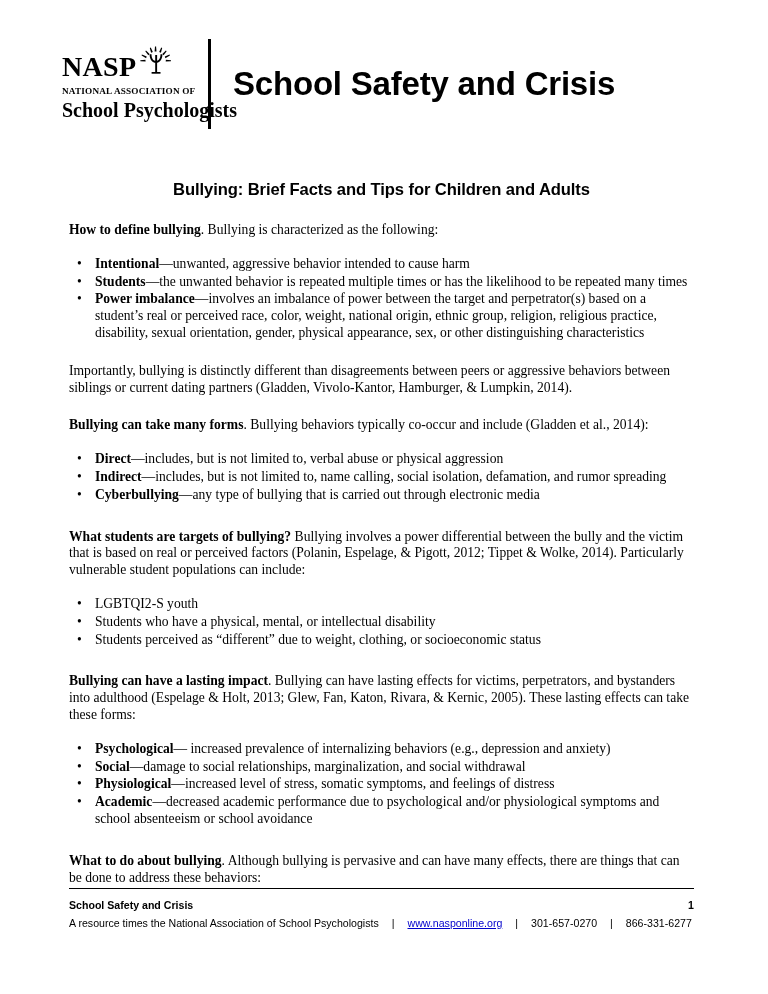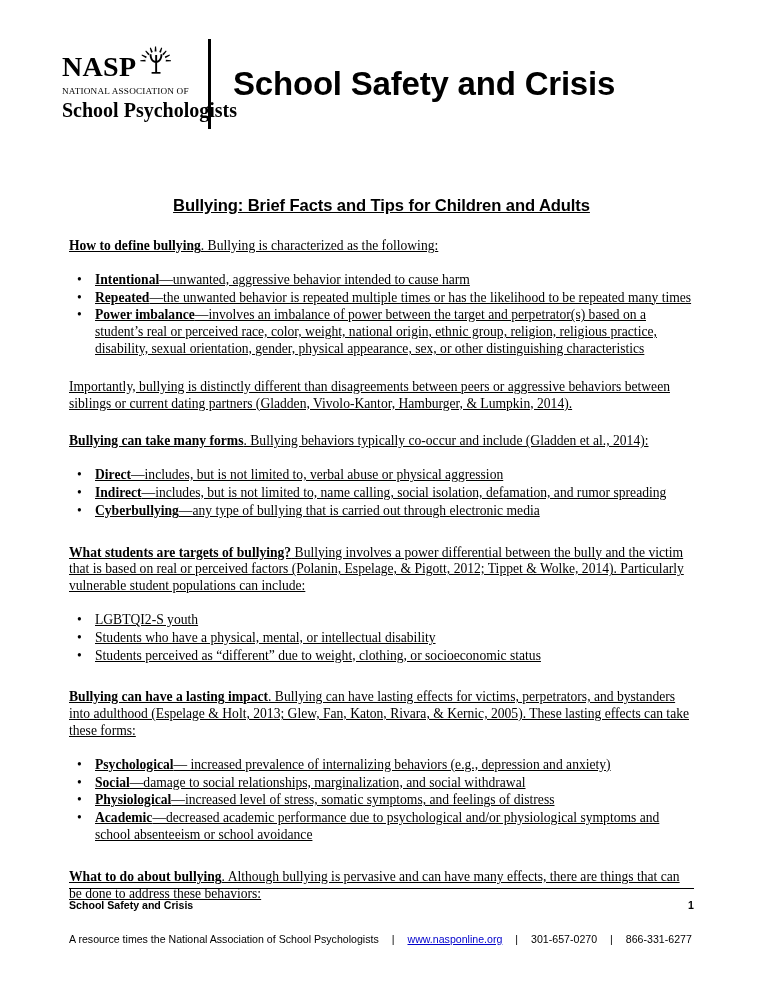--- a/index.html
+++ b/index.html
@@ -53,21 +53,21 @@
     letter-spacing: 0.3px;
     line-height: 28px;
   }
   .logo-mark {
     margin-left: 3px;
     margin-bottom: 1px;
   }
   .logo-tagline {
     font-family: "Liberation Serif", "DejaVu Serif", serif;
     font-size: 9.2px;
-    font-weight: normal;
+    font-weight: bold;
     letter-spacing: 0.2px;
     margin-top: 5px;
     white-space: nowrap;
   }
   .logo-org {
     font-family: "Liberation Serif", "DejaVu Serif", serif;
     font-size: 20px;
     font-weight: bold;
     margin-top: 3px;
     white-space: nowrap;
@@ -84,23 +84,22 @@
     font-weight: bold;
     font-size: 33px;
     letter-spacing: -0.2px;
     line-height: 36px;
   }
 
   
   .content {
     position: absolute;
     left: 69px;
-    top: 196px;
+    top: 180px;
     width: 625px;
-    text-decoration: underline;
   }
   .doc-title {
     font-family: "Liberation Sans", "DejaVu Sans", sans-serif;
     font-weight: bold;
     font-size: 16.6px;
     text-align: center;
     margin: 0 0 22px 0;
     letter-spacing: -0.1px;
   }
   p.para {
@@ -160,21 +159,20 @@
     align-items: baseline;
     font-size: 10.6px;
   }
   .footer-sep {
     margin: 0 13px;
     color: #000000;
   }
   .footer-link {
     color: #0000cc;
     text-decoration: underline;
-    margin-top: 16px;
   }
   .footer-pagenum {
     font-weight: bold;
     font-size: 10.6px;
   }
 </style>
 </head>
 <body>
 
 <div class="page">
@@ -222,21 +220,21 @@
       <span class="lead">How to define bullying</span><span>. Bullying is characterized as the following:</span>
     </p>
     <div class="spacer-6"></div>
     <ul class="blist">
       <li>
         <span class="bullet">•</span>
         <span class="lead">Intentional</span><span>—unwanted, aggressive behavior intended to cause harm</span>
       </li>
       <li>
         <span class="bullet">•</span>
-        <span class="lead">Repeated</span><span>—the unwanted behavior is repeated multiple times or has the likelihood to be repeated many times</span>
+        <span class="lead">Students</span><span>—the unwanted behavior is repeated multiple times or has the likelihood to be repeated many times</span>
       </li>
       <li>
         <span class="bullet">•</span>
         <span class="lead">Power imbalance</span><span>—involves an imbalance of power between the target and perpetrator(s) based on a student’s real or perceived race, color, weight, national origin, ethnic group, religion, religious practice, disability, sexual orientation, gender, physical appearance, sex, or other distinguishing characteristics</span>
       </li>
     </ul>
 
     <div class="spacer-6"></div>
 
     <p class="para">Importantly, bullying is distinctly different than disagreements between peers or aggressive behaviors between siblings or current dating partners (Gladden, Vivolo-Kantor, Hamburger, &amp; Lumpkin, 2014).</p>

